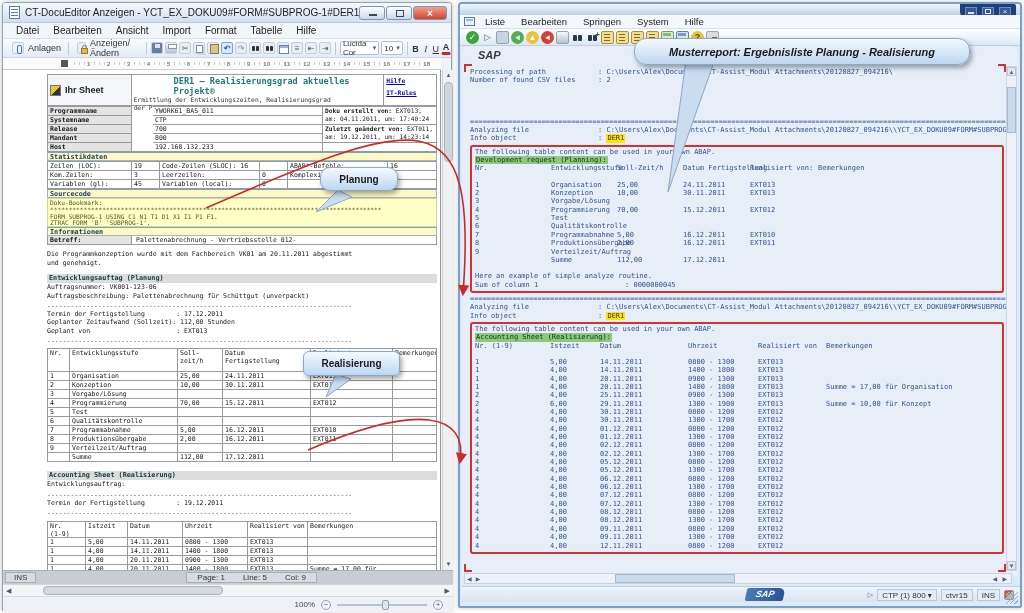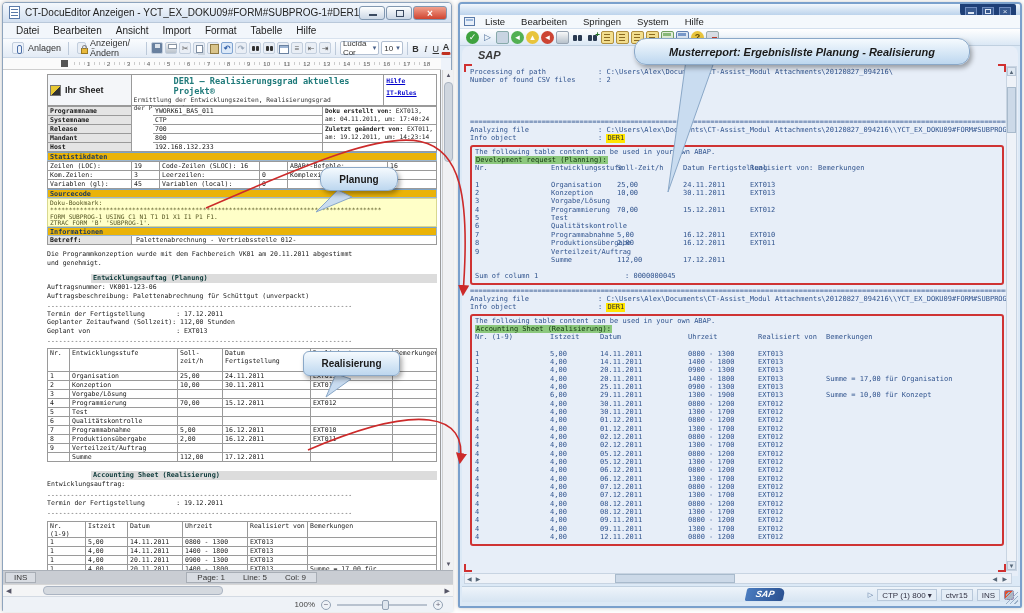--- a/index.html
+++ b/index.html
@@ -84,38 +84,38 @@
   .links-cell .r{color:#0000cc;text-decoration:underline;font-weight:bold;font-size:6.3px;}
   .meta{display:flex;border-left:1px solid #9a9a9a;border-bottom:1px solid #9a9a9a;}
   .meta-left .r{display:flex;height:9px;gap:21px;}
   .meta-left .r>span{display:block;border-right:1px solid #9a9a9a;border-top:1px solid #9a9a9a;padding:0 2px;overflow:hidden;white-space:nowrap;}
   .meta-left .r>span:nth-child(1){width:84px;background:#e4e4e4;font-weight:bold;}
   .meta-left .r>span:nth-child(2){width:170px;background:#fff;}
   .meta-right{width:135px;}
   .mr-cell{height:18px;border-top:1px solid #9a9a9a;border-right:1px solid #9a9a9a;padding:0 2px;white-space:pre-line;line-height:8px;font-size:6.2px;overflow:hidden;}
   .mr-cell b{font-weight:bold;}
   .mr-empty{height:9px;border-top:1px solid #9a9a9a;border-right:1px solid #9a9a9a;}
-  .secband{height:9px;background:#eab308;border:1px solid #9ab6d0;border-top:1px solid #7ba3c8;font-weight:bold;color:#17365d;padding:0 2px;line-height:8.5px;font-size:6.8px;}
+  .secband{height:9px;background:#fef9c3;border:1px solid #9ab6d0;border-top:1px solid #7ba3c8;font-weight:bold;color:#17365d;padding:0 2px;line-height:8.5px;font-size:6.8px;}
   .dt{border-top:1px solid #9a9a9a;border-left:1px solid #9a9a9a;}
   .dt .r{display:flex;}
   .dt .r>span{display:block;border-right:1px solid #9a9a9a;border-bottom:1px solid #9a9a9a;padding:0 2px;white-space:pre-line;overflow:hidden;line-height:8px;}
   .t-stats .r>span{height:9px;}
   .t-stats .r>span:nth-child(1){width:84px;}
   .t-stats .r>span:nth-child(2){width:28px;}
   .t-stats .r>span:nth-child(3){width:100px;}
   .t-stats .r>span:nth-child(4){width:28px;}
   .t-stats .r>span:nth-child(5){width:100px;}
   .t-stats .r>span:nth-child(6){flex:1;}
   .srcbox{background:#ffffc8;border:1px solid #d8d890;padding:1px 2px;height:29px;overflow:hidden;color:#555522;}
   .srcbox .r{white-space:pre;overflow:hidden;line-height:6.8px;font-size:6.2px;}
   .betreff{display:flex;border:1px solid #9a9a9a;border-top:none;height:9px;}
   .betreff .lab{width:84px;background:#e4e4e4;font-weight:bold;border-right:1px solid #9a9a9a;padding:0 2px;}
   .betreff .val{padding:0 4px;}
   .para{margin-top:5px;white-space:pre-line;line-height:8.6px;color:#222;}
-  .grayhead{margin-top:7px;height:9px;background:#dcdcdc;font-weight:bold;color:#0d3a3a;padding:0 2px;line-height:9px;font-size:6.8px;margin-left:44px;}
+  .grayhead{margin-top:7px;height:9px;background:#dcdcdc;font-weight:bold;color:#0d3a3a;padding:0 2px;line-height:9px;font-size:6.8px;}
   .plainlines .r{white-space:pre;line-height:8.4px;overflow:hidden;}
   .dashline{white-space:pre;overflow:hidden;color:#444;line-height:8px;margin-top:2px;}
   .t-plan .r>span:nth-child(1){width:22px;}
   .t-plan .r>span:nth-child(2){width:108px;}
   .t-plan .r>span:nth-child(3){width:45px;}
   .t-plan .r>span:nth-child(4){width:88px;}
   .t-plan .r>span:nth-child(5){width:82px;}
   .t-plan .r>span:nth-child(6){flex:1;}
   .t-plan .hdr .r>span{height:23px;}
   .t-acct .r>span:nth-child(1){width:38px;}
@@ -776,20 +776,21 @@
                   <span></span>
                   <span>Summe</span>
                   <span>112,00</span>
                   <span>17.12.2011</span>
                   <span></span>
                   <span></span>
                 </div>
               </div>
           </div>
           <div class="gap8"></div>
+          <div>Here an example of simple analyze routine.</div>
           <div class="lv">
             <span class="lab2">Sum of column 1</span>
             <span class="val">: 0000000045</span>
           </div>
         </div>
 
         <div class="sepline">================================================================================================================================</div>
         <div class="lv">
           <span class="lab">Analyzing file</span>
           <span class="val">: C:\Users\Alex\Documents\CT-Assist_Modul Attachments\20120827_094216\\YCT_EX_DOKU09#FORM#SUBPROG-1#DER1#1-2.CSV</span>

